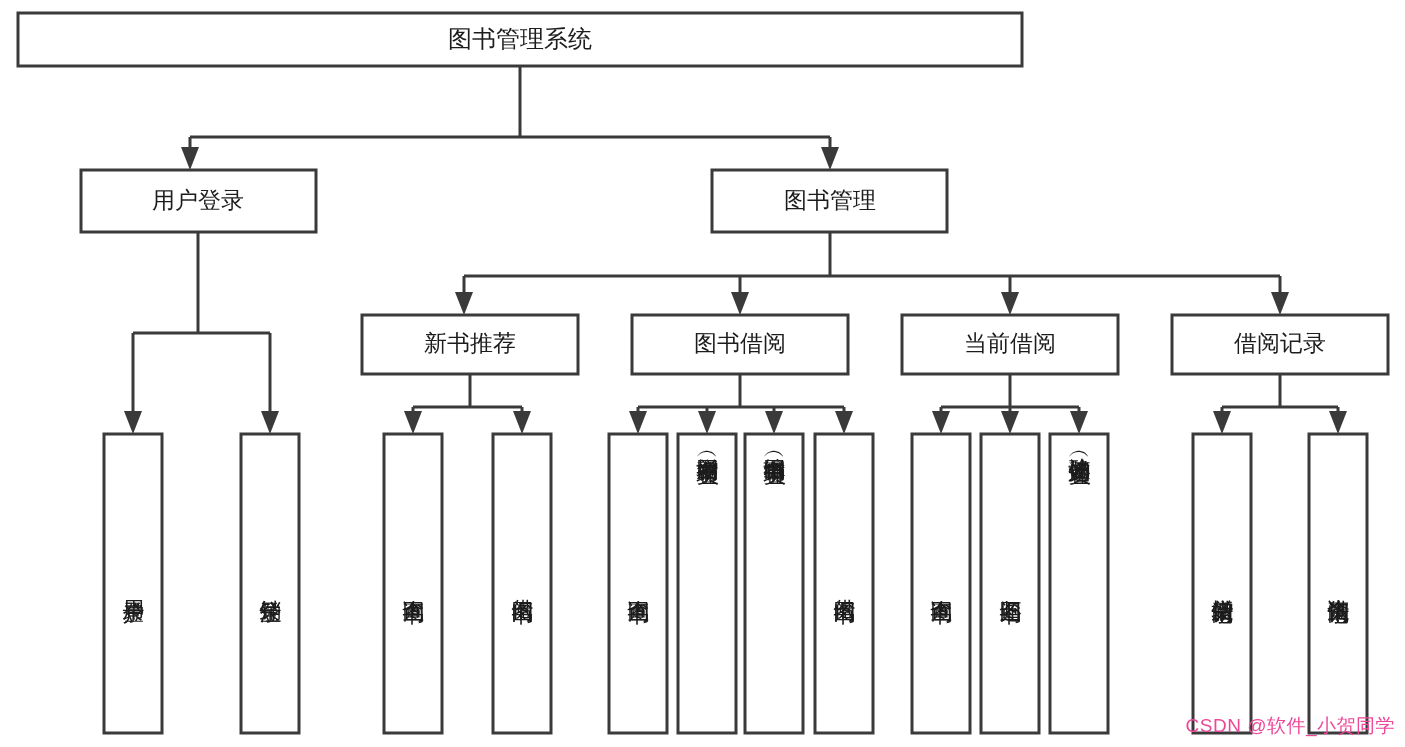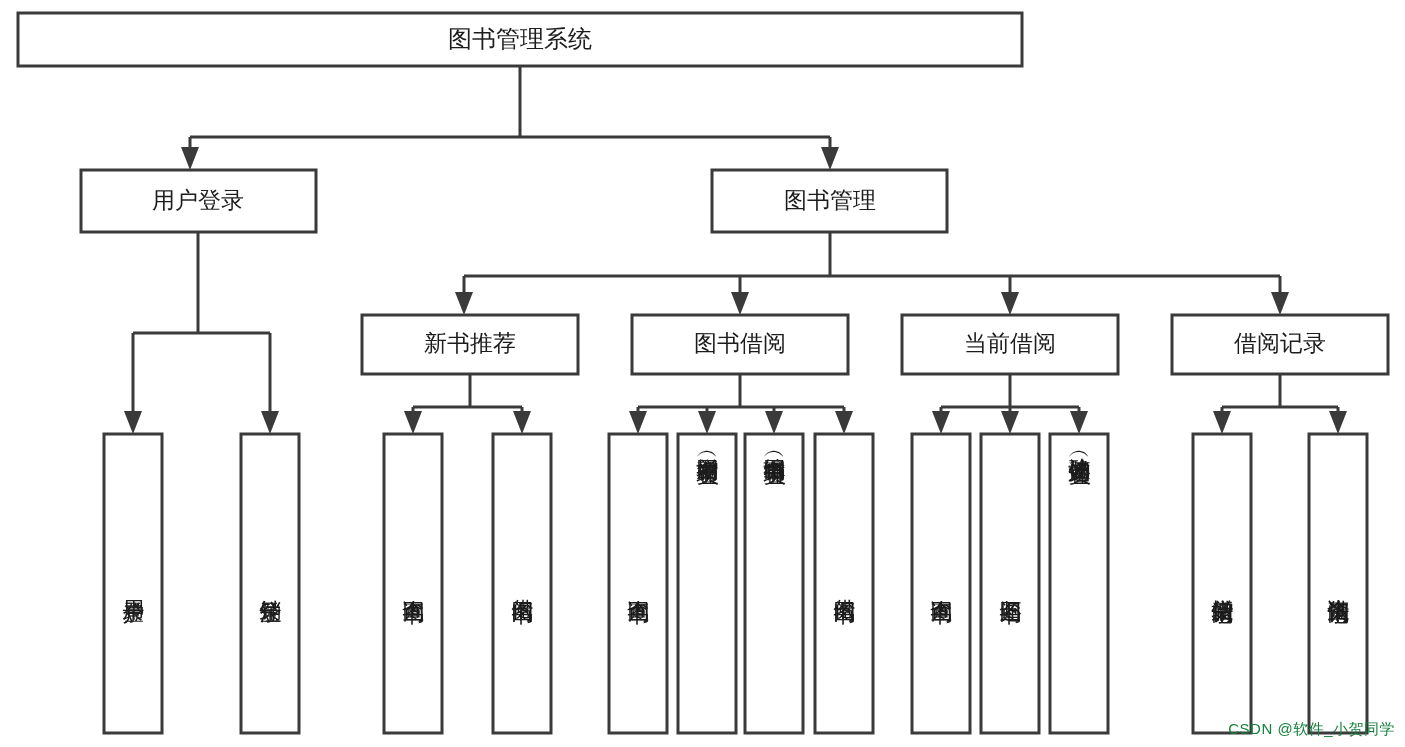--- a/index.html
+++ b/index.html
@@ -75,22 +75,22 @@
     writing-mode: vertical-rl;
     text-orientation: upright;
     white-space: nowrap;
     letter-spacing: 1px;
   }
   .watermark {
     position: absolute;
     right: 10px;
     bottom: 8px;
     font-family: "Liberation Sans", "DejaVu Sans", sans-serif;
-    font-size: 15px;
-    color: #15803d;
+    font-size: 19px;
+    color: #ec4899;
     letter-spacing: 0.5px;
     white-space: nowrap;
     user-select: none;
   }
 </style>
 </head>
 <body>
 
 <div id="diagram-root">
 

